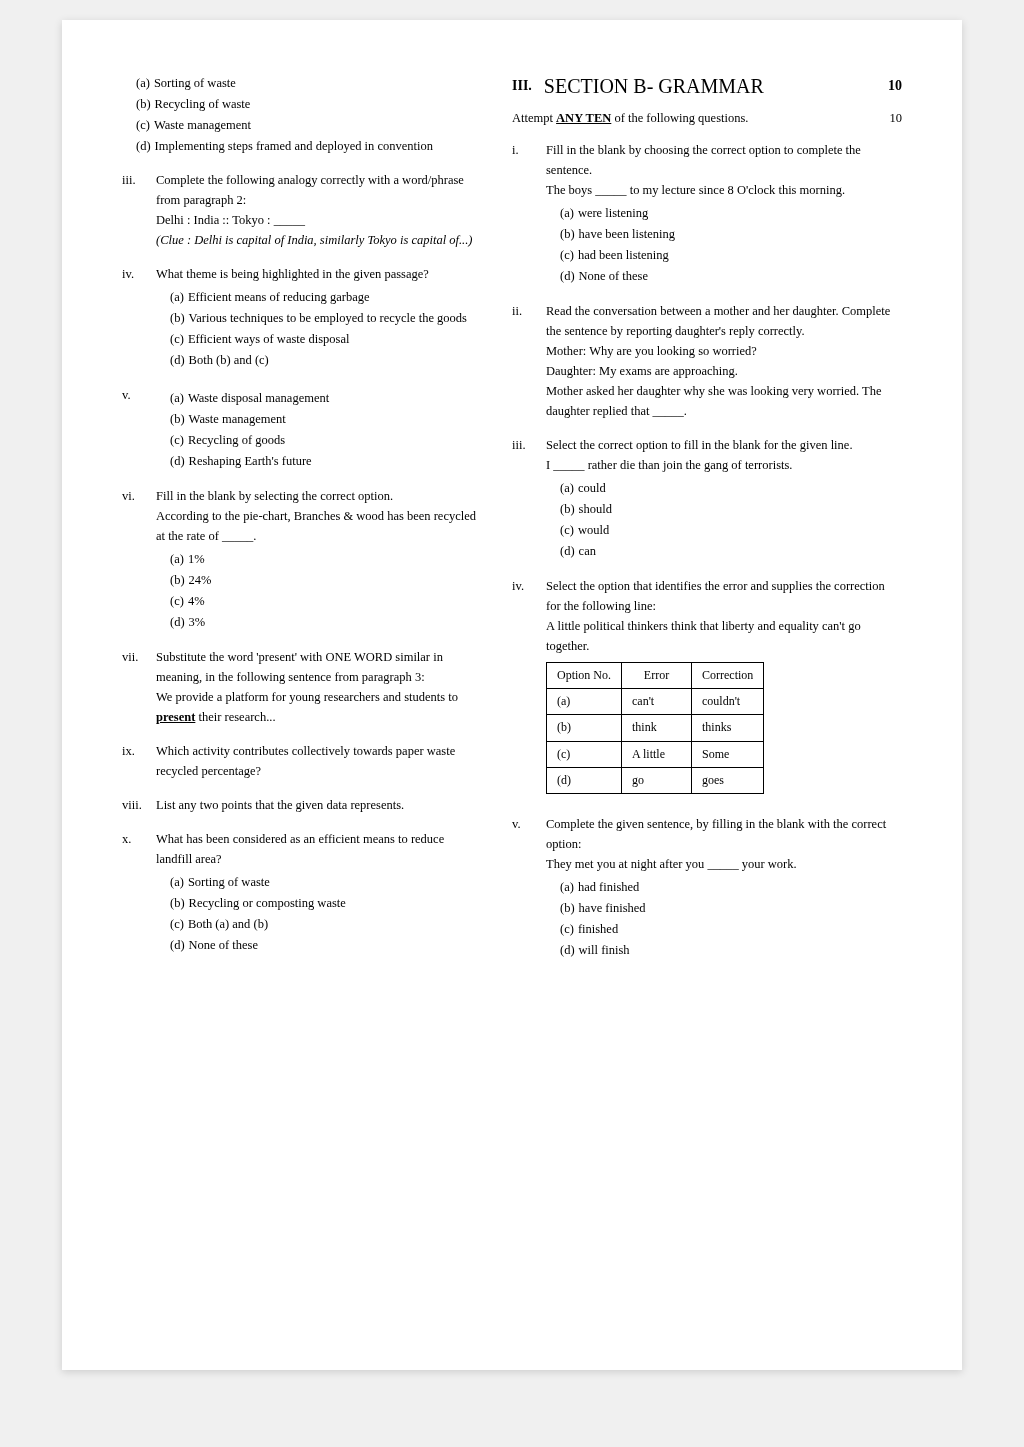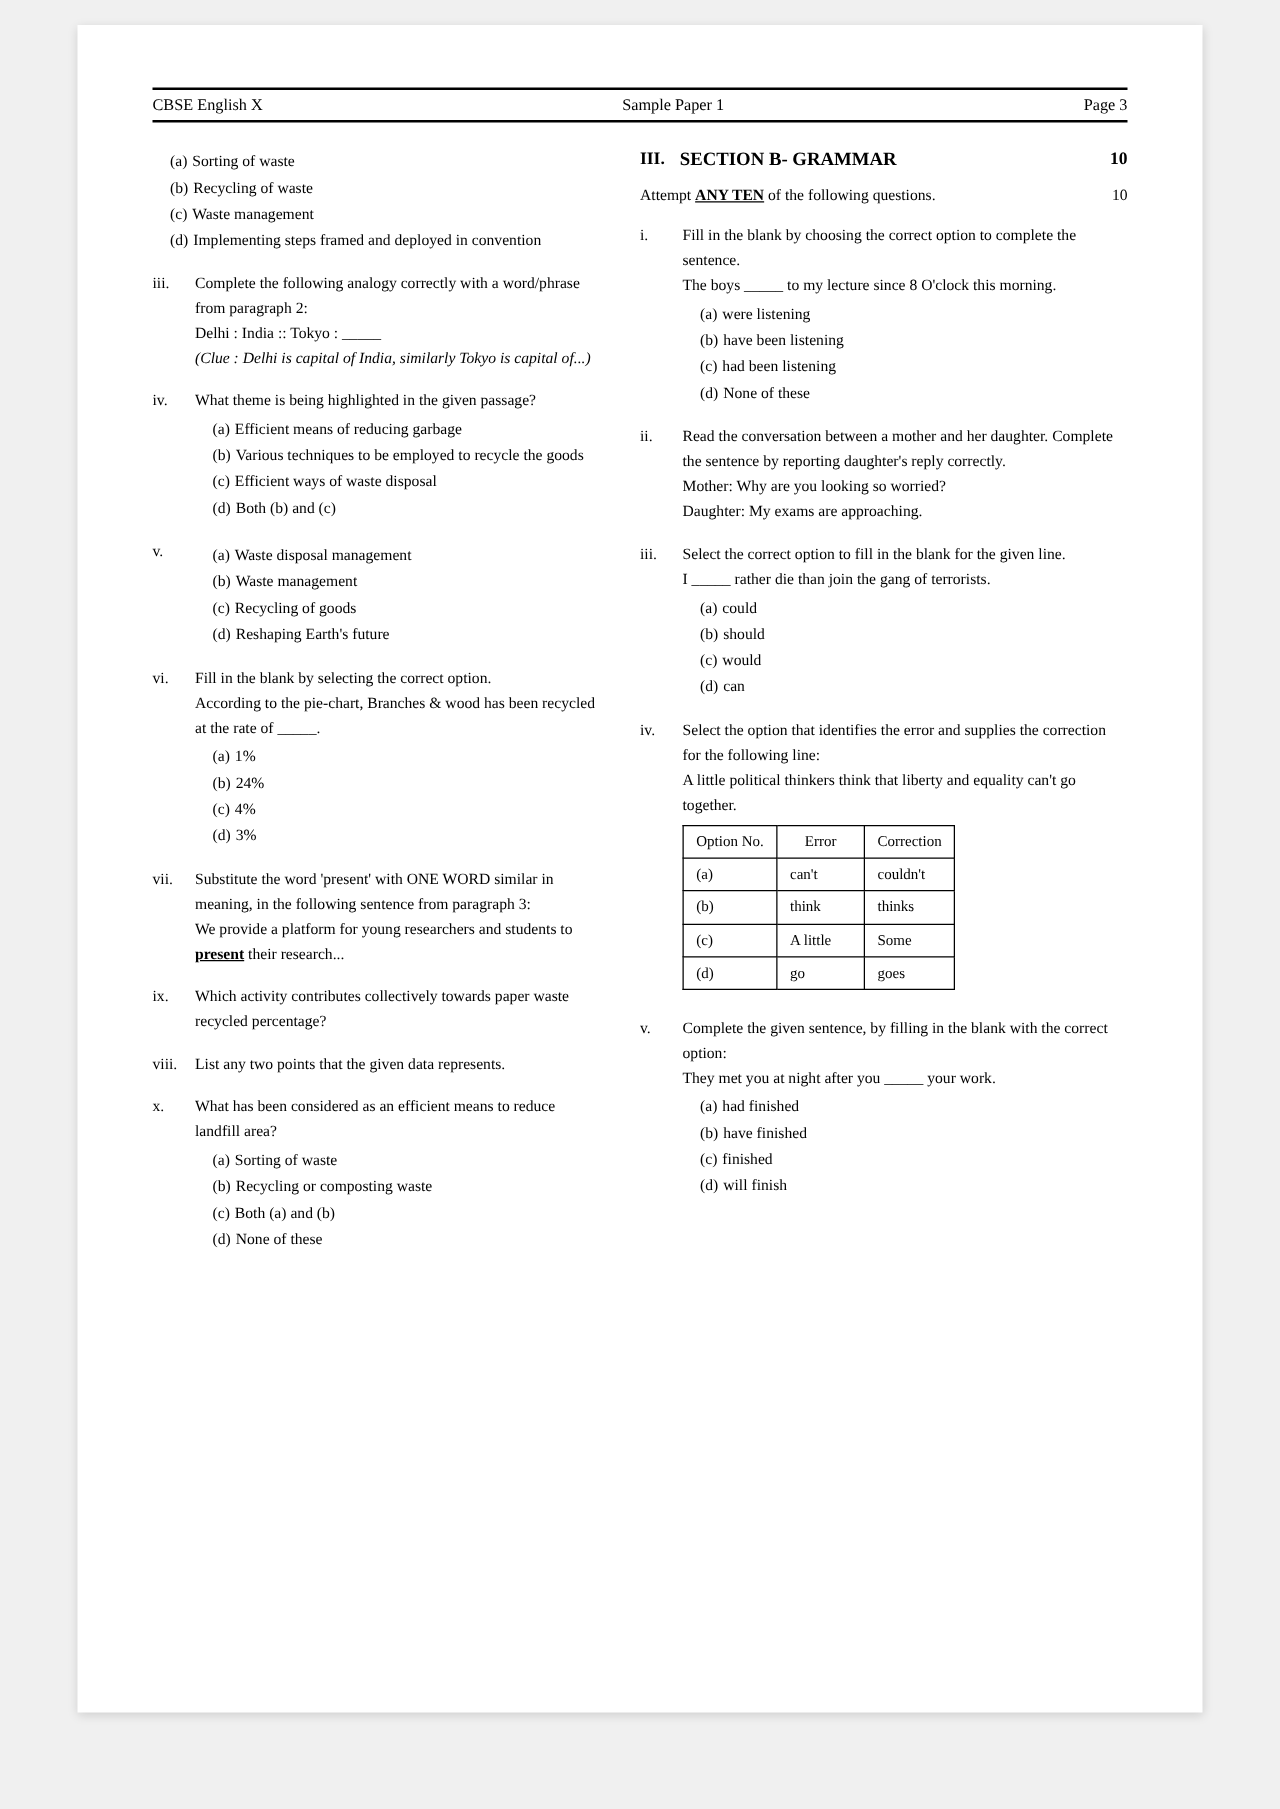--- a/index.html
+++ b/index.html
@@ -75,22 +75,22 @@
       gap: 4px;
       margin-bottom: 1px;
     }
     .section-header {
       display: flex;
       justify-content: space-between;
       align-items: center;
       margin-bottom: 6px;
     }
     .section-title {
-      font-weight: bold;
-      font-size: 15px;
+      font-weight: normal;
+      font-size: 20px;
       text-align: center;
     }
     .section-num {
       font-weight: bold;
       font-size: 14px;
     }
     .section-score {
       font-weight: bold;
       font-size: 14px;
     }
@@ -124,25 +124,20 @@
     }
     table th {
       font-weight: normal;
     }
   </style>
 </head>
 <body>
 
 <div class="page">
 
-  <div class="header">
-    <span>CBSE English X</span>
-    <span>Sample Paper 1</span>
-    <span>Page 3</span>
-  </div>
 
   <div class="content-area">
 
     <div class="left-col">
 
       <div class="question-block">
         <div class="options">
           <div class="option-row">
             <span>(a)</span>
             <span>Sorting of waste</span>
@@ -354,20 +349,21 @@
         </div>
       </div>
 
       <div class="question-block">
         <div class="q-row">
           <span class="q-num roman">ii.</span>
           <div class="q-content">
             <span>Read the conversation between a mother and her daughter. Complete the sentence by reporting daughter's reply correctly.</span><br>
             <span>Mother: Why are you looking so worried?</span><br>
             <span>Daughter: My exams are approaching.</span><br>
+            <span>Mother asked her daughter why she was looking very worried. The daughter replied that _____.</span>
           </div>
         </div>
       </div>
 
       <div class="question-block">
         <div class="q-row">
           <span class="q-num roman">iii.</span>
           <div class="q-content">
             <span>Select the correct option to fill in the blank for the given line.</span><br>
             <span>I _____ rather die than join the gang of terrorists.</span>

